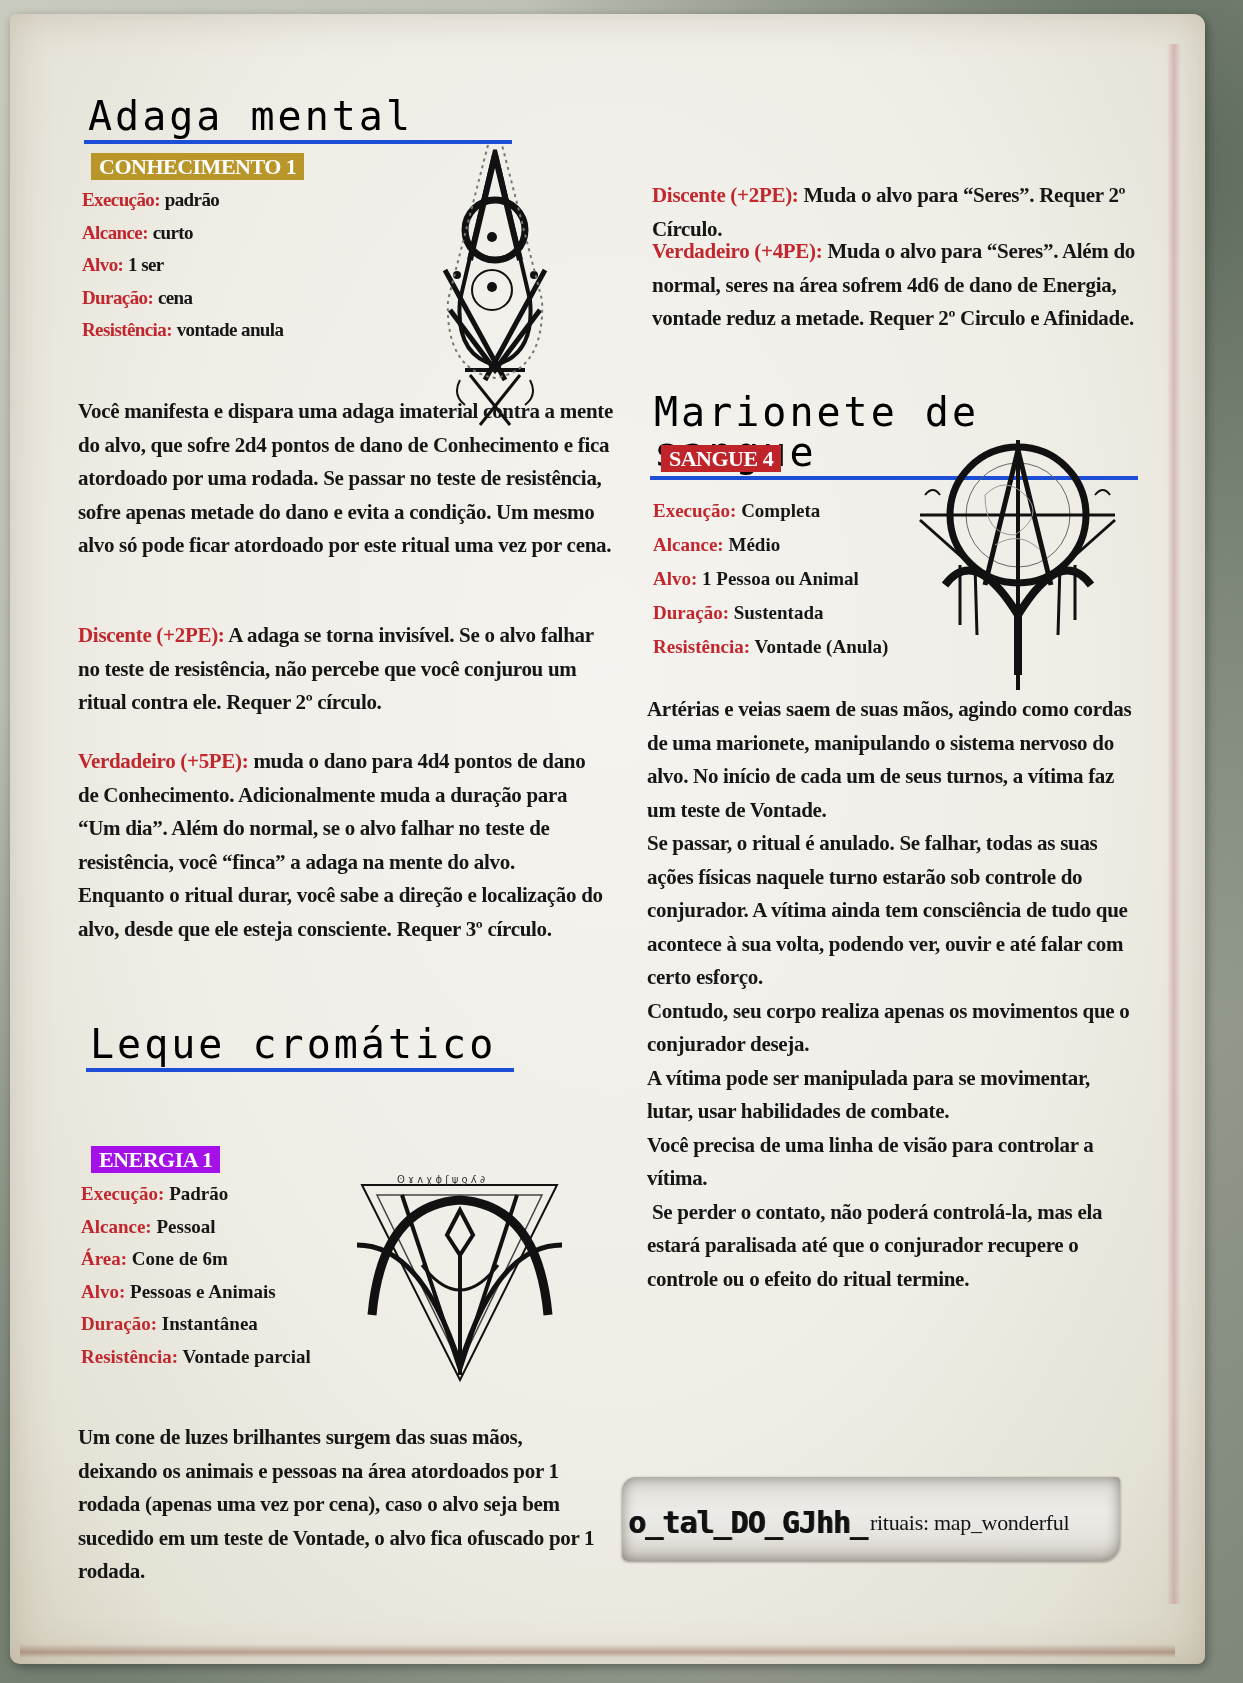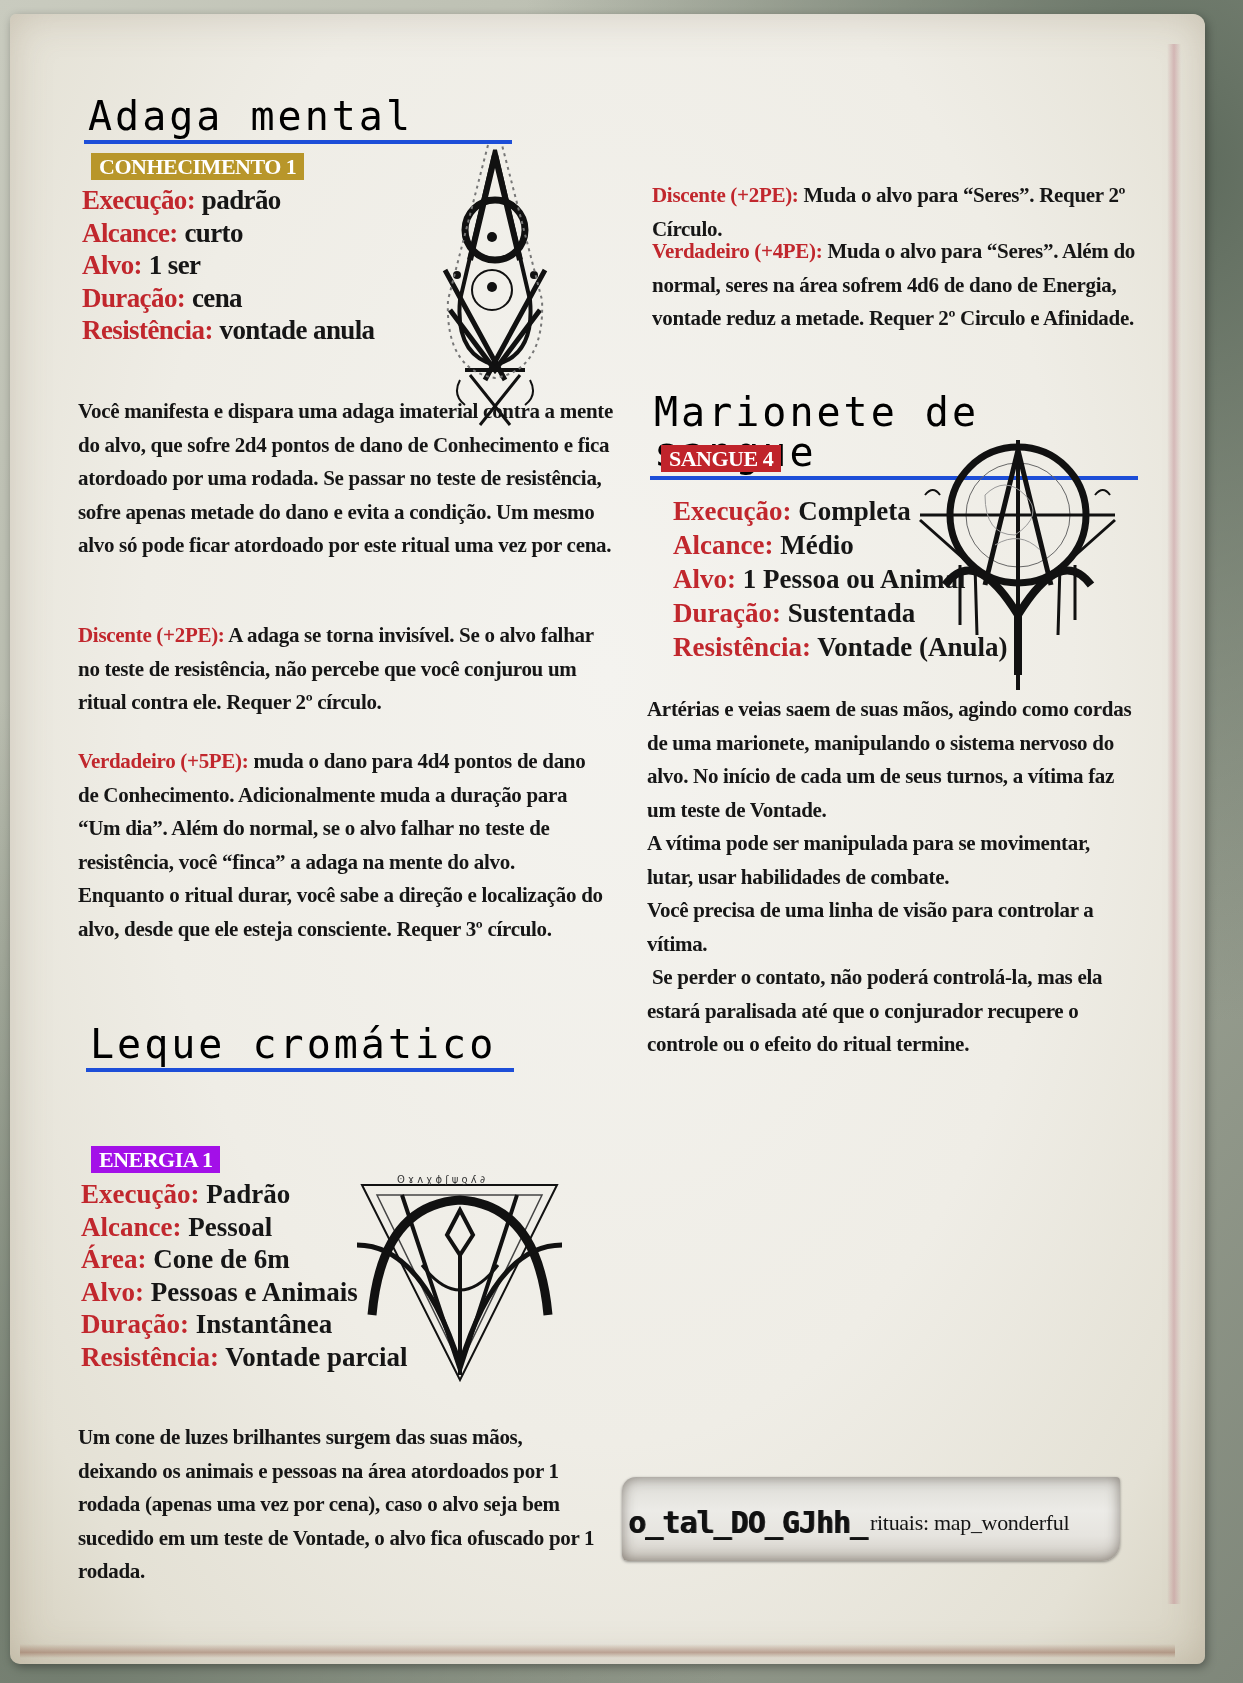--- a/index.html
+++ b/index.html
@@ -34,21 +34,21 @@
   .ritual-title {
     position: absolute; font-family: "DejaVu Sans Mono", "Liberation Mono", monospace;
     font-size: 40px; letter-spacing: 3px; color: #000000; line-height: 1;
     padding: 0 4px 4px 4px; border-bottom: 4px solid #1d4ed8;
   }
   .badge {
     position: absolute; color: #fff; font-weight: bold; font-size: 22px;
     font-family: "Liberation Serif", serif; padding: 1px 8px 0 8px; line-height: 26px;
     letter-spacing: -0.5px;
   }
-  .stats { position: absolute; font-size: 27px; line-height: 32.5px; }
+  .stats { position: absolute; font-size: 19px; line-height: 32.5px; }
   .stat-row { white-space: nowrap; }
   .lbl { color: #c1272d; font-weight: bold; }
   .val { color: #161616; font-weight: bold; }
   .stats.tight .lbl, .stats.tight .val { letter-spacing: -0.6px; }
   .para {
     position: absolute; font-size: 21px; line-height: 33.5px; color: #161616; font-weight: bold;
     letter-spacing: -0.3px;
   }
   .para .lbl { letter-spacing: -0.3px; }
 
@@ -146,21 +146,21 @@
 
 <div class="para" style="left:78px; top:1421px; width:525px;">Um cone de luzes brilhantes surgem das suas mãos, deixando os animais e pessoas na área atordoados por 1 rodada (apenas uma vez por cena), caso o alvo seja bem sucedido em um teste de Vontade, o alvo fica ofuscado por 1 rodada.</div>
 
 <div class="para" style="left:652px; top:134px; width:530px;margin-top:45px;"><span class="lbl">Discente (+2PE):</span><span> Muda o alvo para “Seres”. Requer 2º Círculo.</span></div>
 
 <div class="para" style="left:652px; top:235px; width:520px;"><span class="lbl">Verdadeiro (+4PE):</span><span> Muda o alvo para “Seres”. Além do normal, seres na área sofrem 4d6 de dano de Energia, vontade reduz a metade. Requer 2º Circulo e Afinidade.</span></div>
 
 <div class="ritual-title" style="left:650px; top:392px; width:480px;">Marionete de sangue</div>
 <div class="badge" style="left:661px; top:445px; background:#c0242b;">SANGUE 4</div>
 
-<div class="stats" style="left:673px; top:494px; line-height:34px;">
+<div class="stats" style="left:653px; top:494px; line-height:34px;">
   <div class="stat-row"><span class="lbl">Execução:</span><span class="val"> Completa</span></div>
   <div class="stat-row"><span class="lbl">Alcance:</span><span class="val"> Médio</span></div>
   <div class="stat-row"><span class="lbl">Alvo:</span><span class="val"> 1 Pessoa ou Animal</span></div>
   <div class="stat-row"><span class="lbl">Duração:</span><span class="val"> Sustentada</span></div>
   <div class="stat-row"><span class="lbl">Resistência:</span><span class="val"> Vontade (Anula)</span></div>
 </div>
 
 <svg class="sigil" style="left:915px; top:435px;" width="205" height="260" viewBox="0 0 205 260">
   <g fill="none" stroke="#111">
     <circle cx="103" cy="80" r="68" stroke-width="7"></circle>
@@ -175,20 +175,22 @@
     <path d="M10 60 q 8 -10 15 0 M180 60 q 8 -10 15 0" stroke-width="2"></path>
   </g>
   <g fill="none" stroke="#999" stroke-width="1">
     <path d="M70 60 q 20 -20 40 0 q 20 20 -10 40 q -30 0 -30 -40"></path>
     <path d="M80 110 q 25 -15 45 5"></path>
   </g>
 </svg>
 
 <div class="para" style="left:647px; top:693px; width:490px;">
   <div>Artérias e veias saem de suas mãos, agindo como cordas de uma marionete, manipulando o sistema nervoso do alvo. No início de cada um de seus turnos, a vítima faz um teste de Vontade.</div>
+  <div>Se passar, o ritual é anulado. Se falhar, todas as suas ações físicas naquele turno estarão sob controle do conjurador. A vítima ainda tem consciência de tudo que acontece à sua volta, podendo ver, ouvir e até falar com certo esforço.</div>
+  <div>Contudo, seu corpo realiza apenas os movimentos que o conjurador deseja.</div>
   <div>A vítima pode ser manipulada para se movimentar, lutar, usar habilidades de combate.</div>
   <div>Você precisa de uma linha de visão para controlar a vítima.</div>
   <div style="white-space:pre-wrap;"> Se perder o contato, não poderá controlá-la, mas ela estará paralisada até que o conjurador recupere o controle ou o efeito do ritual termine.</div>
 </div>
 
 <div class="tag-strip"></div>
 <div class="tag-handle">o_tal_DO_GJhh_</div>
 <div class="tag-text">rituais: map_wonderful</div>
 
 </body></html>

